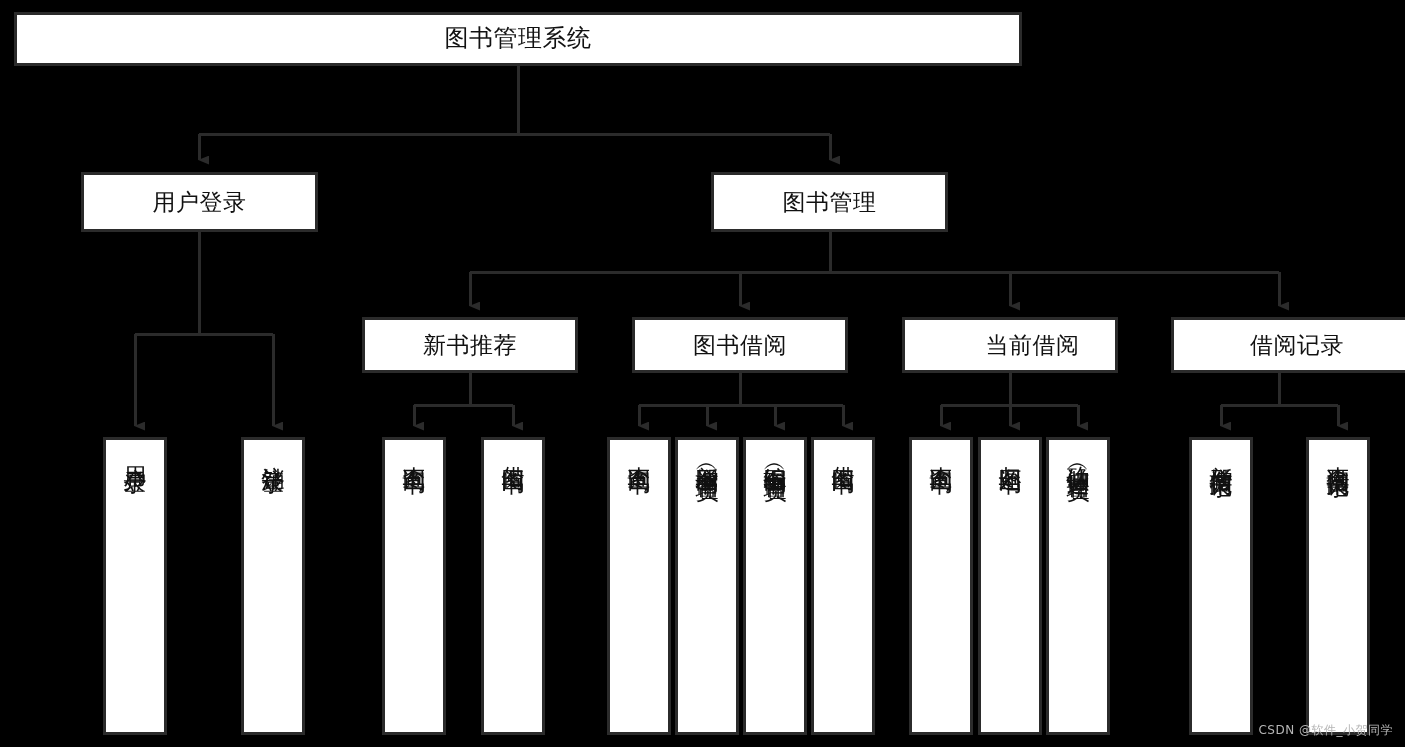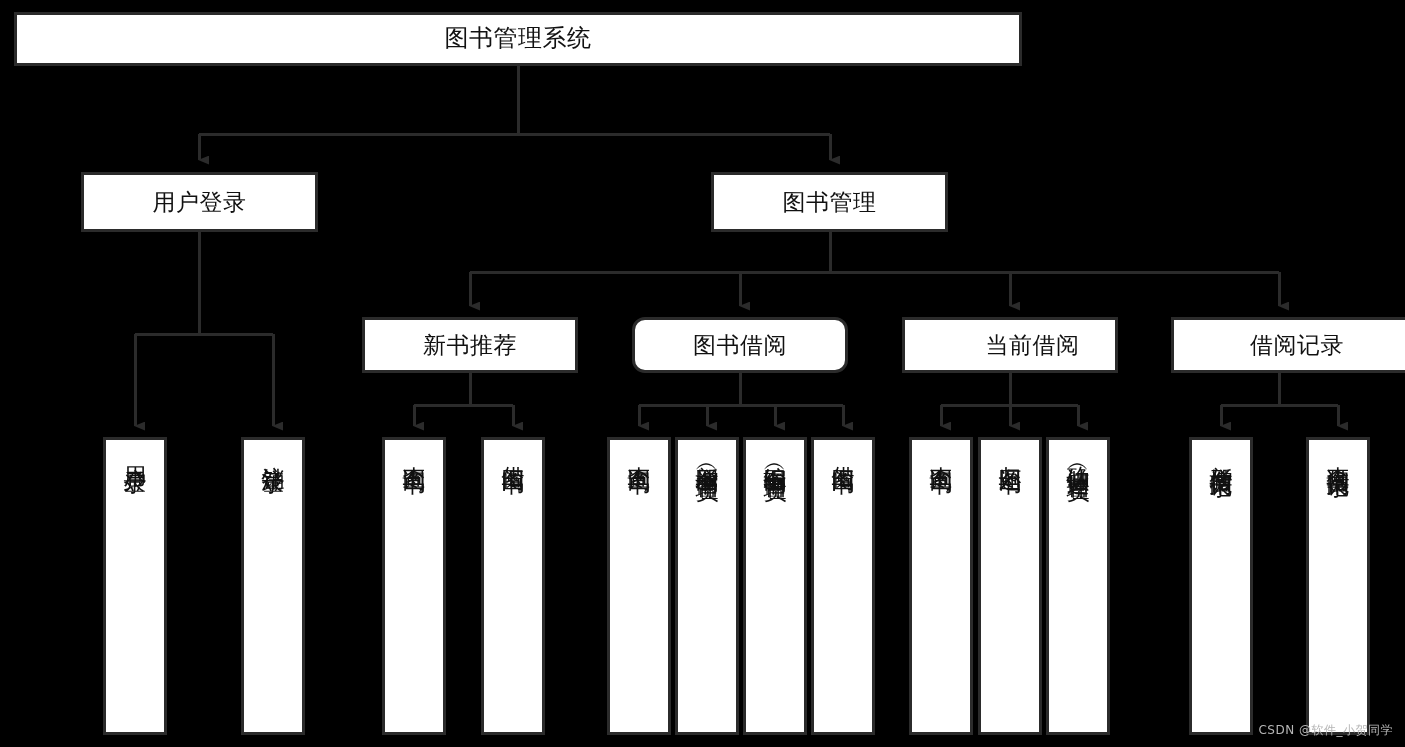--- a/index.html
+++ b/index.html
@@ -135,21 +135,21 @@
   <div class="node level2" style="left:81px; top:172px; width:237px; height:60px;">
     <span class="node-label">用户登录</span>
   </div>
   <div class="node level3" style="left:362px; top:317px; width:216px; height:56px;">
     <span class="node-label">新书推荐</span>
   </div>
 
   <div class="node level2" style="left:711px; top:172px; width:237px; height:60px;">
     <span class="node-label">图书管理</span>
   </div>
-  <div class="node level3" style="left:632px; top:317px; width:216px; height:56px;border-radius:13px;">
+  <div class="node level3" style="left:632px; top:317px; width:216px; height:56px;">
     <span class="node-label">图书借阅</span>
   </div>
   <div class="node level3" style="left:902px; top:317px; width:216px; height:56px;padding-left:45px;">
     <span class="node-label">当前借阅</span>
   </div>
   <div class="node level3" style="left:1171px; top:317px; width:252px; height:56px;">
     <span class="node-label">借阅记录</span>
   </div>
 
   <div class="node leaf" style="left:103px; top:437px; width:64px; height:298px;">

